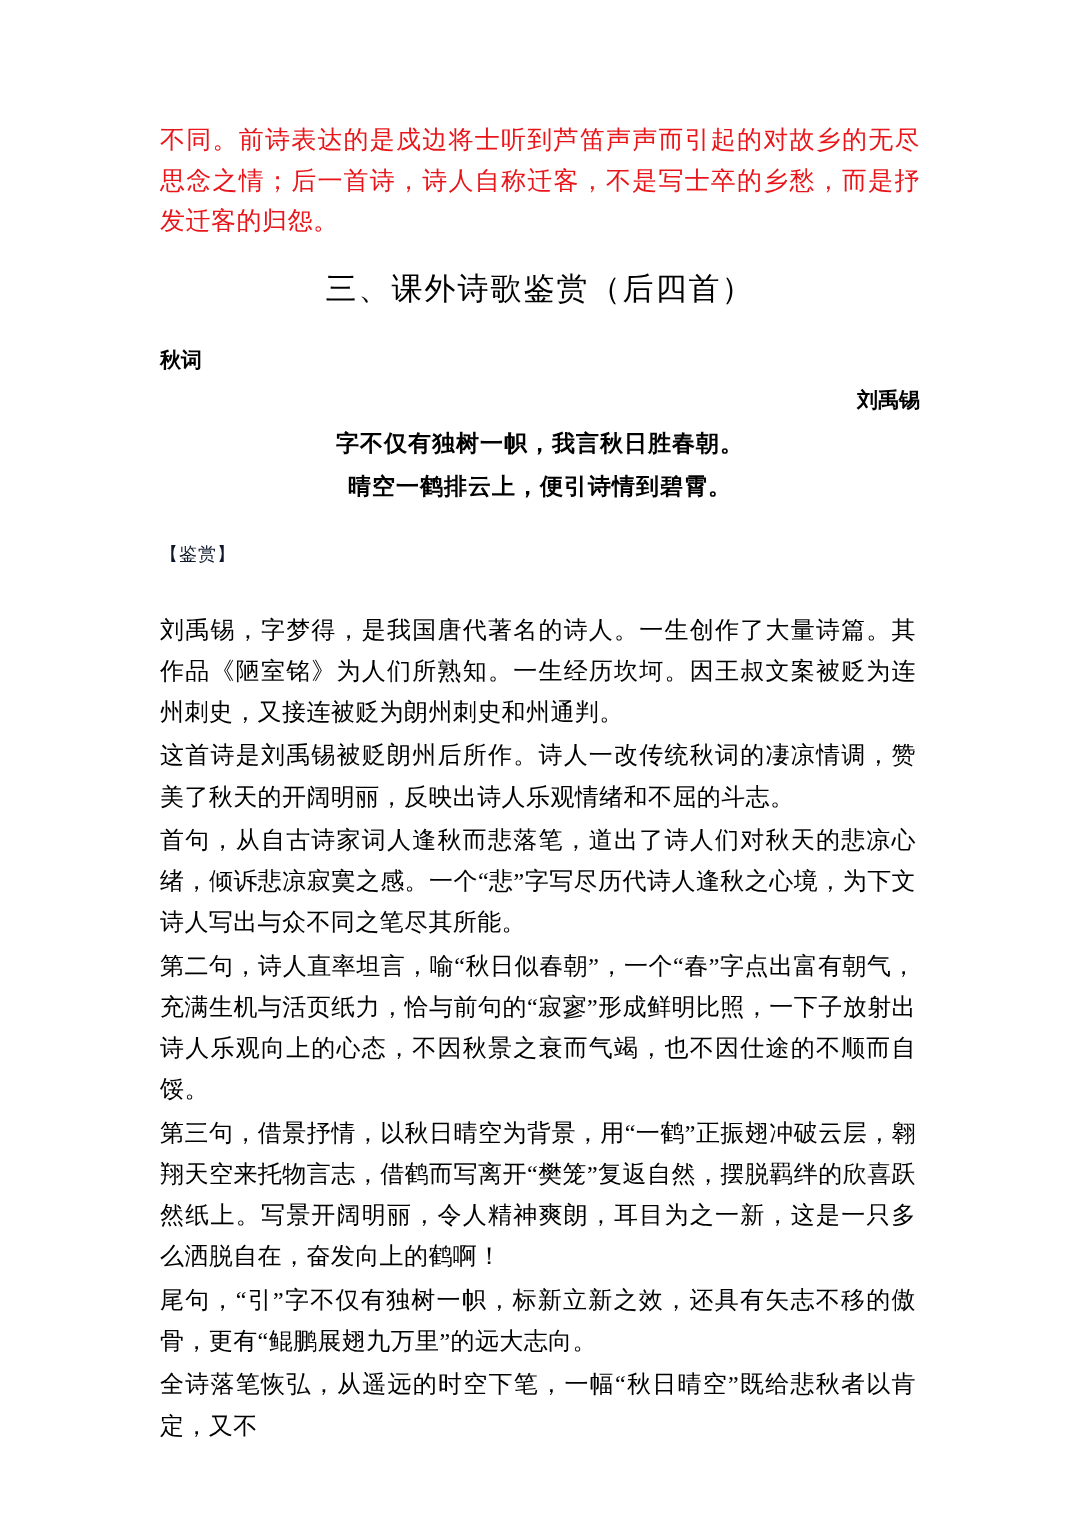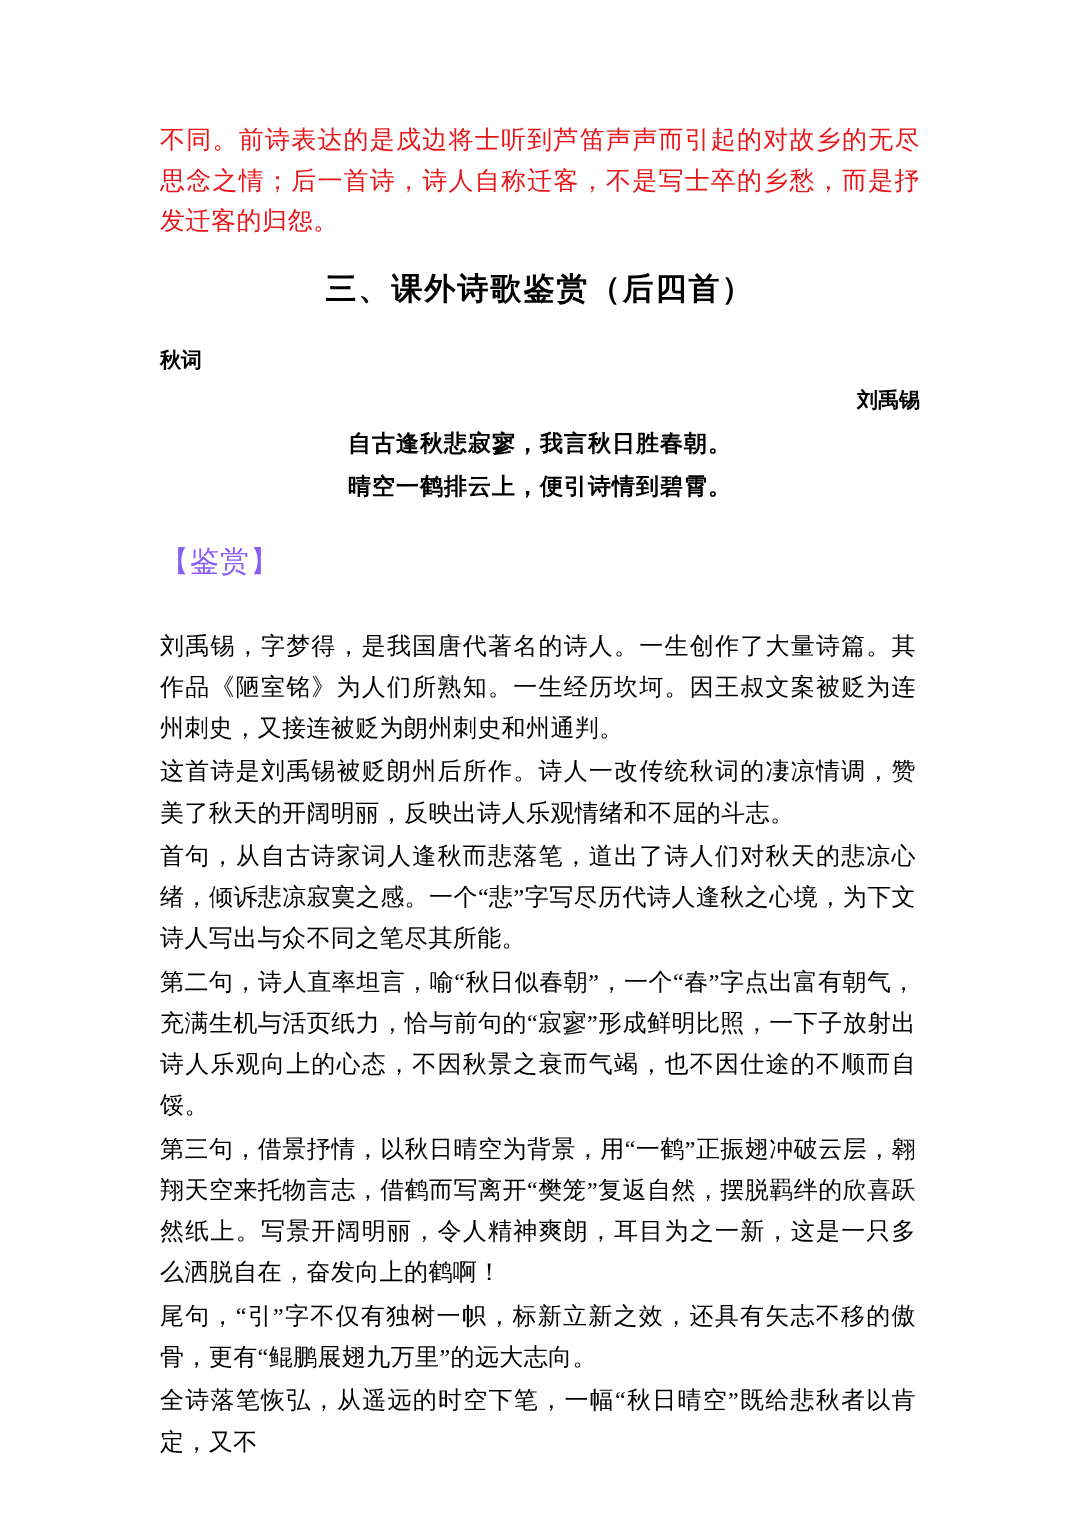--- a/index.html
+++ b/index.html
@@ -28,21 +28,21 @@
     color: #e8161a;
     font-size: 25px;
     line-height: 1.62;
     letter-spacing: 0.5px;
     text-align: justify;
     margin: 0 0 18px 0;
   }
   .section-title {
     text-align: center;
     font-size: 31px;
-    font-weight: bold;
+    font-weight: normal;
     letter-spacing: 2px;
     margin: 26px 0 36px 0;
     color: #000;
   }
   .poem-title {
     text-align: left;
     font-family: "Liberation Sans", "DejaVu Sans", sans-serif;
     font-size: 21px;
     font-weight: bold;
     margin: 0 0 12px 0;
@@ -56,22 +56,22 @@
   }
   .poem-line {
     text-align: center;
     font-family: "Liberation Sans", "DejaVu Sans", sans-serif;
     font-size: 23px;
     font-weight: bold;
     letter-spacing: 1px;
     margin: 0 0 12px 0;
   }
   .appreciation-head {
-    color: #8b5cf6;
-    font-size: 29px;
+    color: #0f172a;
+    font-size: 18px;
     font-weight: normal;
     margin: 40px 0 44px 0;
     letter-spacing: 1px;
   }
   .body-para {
     font-size: 24px;
     line-height: 1.72;
     text-align: justify;
     margin: 0 4px 2px 0;
     letter-spacing: 0.4px;
@@ -82,21 +82,21 @@
 
 <div class="page">
 
   <p class="intro-red">不同。前诗表达的是戍边将士听到芦笛声声而引起的对故乡的无尽思念之情；后一首诗，诗人自称迁客，不是写士卒的乡愁，而是抒发迁客的归怨。</p>
 
   <h1 class="section-title">三、课外诗歌鉴赏（后四首）</h1>
 
   <div>
     <div class="poem-title">秋词</div>
     <div class="poem-author">刘禹锡</div>
-    <div class="poem-line">自古逢秋悲寂寥，我言秋日胜春朝。</div>
+    <div class="poem-line">字不仅有独树一帜，我言秋日胜春朝。</div>
     <div class="poem-line">晴空一鹤排云上，便引诗情到碧霄。</div>
   </div>
 
   <div class="appreciation-head">【鉴赏】</div>
 
   <div>
     <p class="body-para">刘禹锡，字梦得，是我国唐代著名的诗人。一生创作了大量诗篇。其作品《陋室铭》为人们所熟知。一生经历坎坷。因王叔文案被贬为连州刺史，又接连被贬为朗州刺史和州通判。</p>
     <p class="body-para">这首诗是刘禹锡被贬朗州后所作。诗人一改传统秋词的凄凉情调，赞美了秋天的开阔明丽，反映出诗人乐观情绪和不屈的斗志。</p>
     <p class="body-para">首句，从自古诗家词人逢秋而悲落笔，道出了诗人们对秋天的悲凉心绪，倾诉悲凉寂寞之感。一个“悲”字写尽历代诗人逢秋之心境，为下文诗人写出与众不同之笔尽其所能。</p>
     <p class="body-para">第二句，诗人直率坦言，喻“秋日似春朝”，一个“春”字点出富有朝气，充满生机与活页纸力，恰与前句的“寂寥”形成鲜明比照，一下子放射出诗人乐观向上的心态，不因秋景之衰而气竭，也不因仕途的不顺而自馁。</p>

